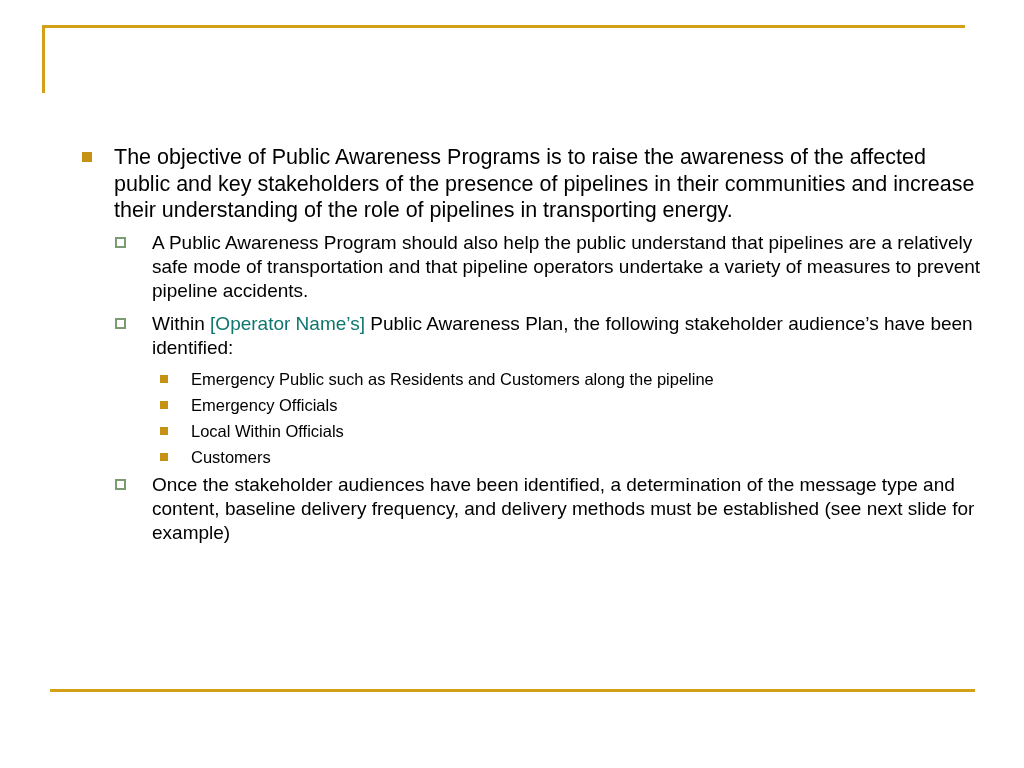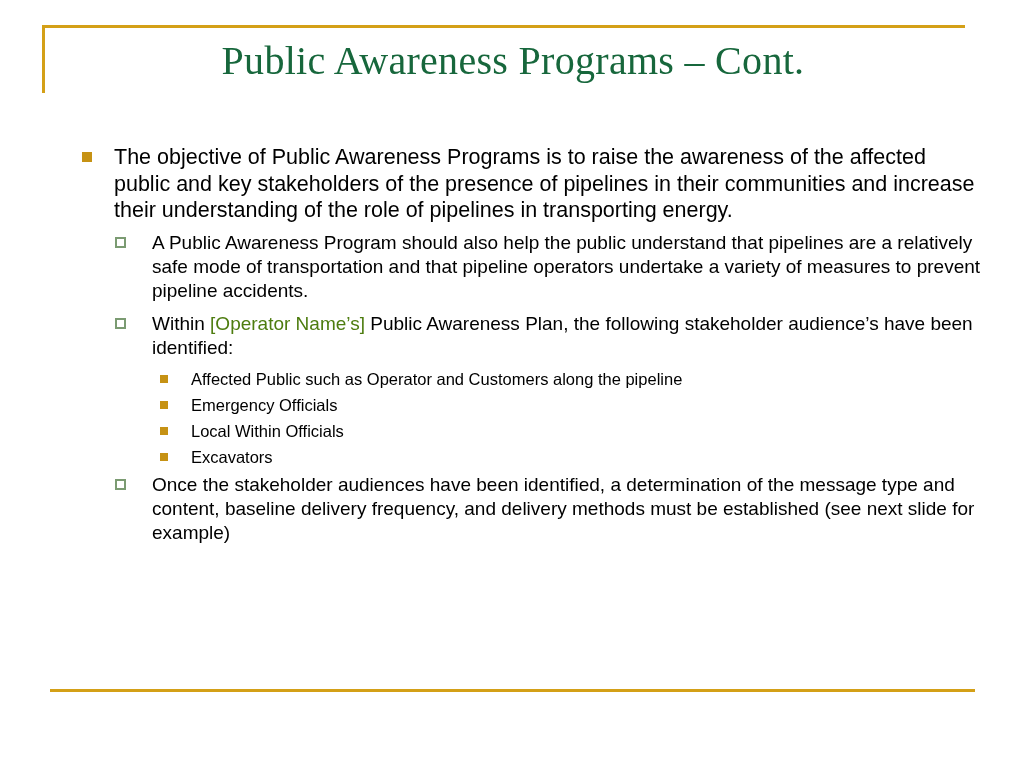--- a/index.html
+++ b/index.html
@@ -129,34 +129,33 @@
     left: 144px;
     top: 6px;
     width: 8px;
     height: 8px;
     background: #c69214;
     display: block;
   }
 
   .lvl3-group { margin-top: 5px; margin-bottom: 6px; }
 
-  .blue { color: #4d7c0f; }
+  .blue { color: #0f766e; }
 
   .spacer-1 { height: 3px; }
 </style>
 </head>
 <body>
 
 <div class="slide">
 
   <div class="rule-top"></div>
   <div class="rule-left"></div>
   <div class="rule-bottom"></div>
 
-  <div class="title">Public Awareness Programs – Cont.</div>
 
   <div class="body-area">
 
     <div class="bullet-row lvl1">
       <span class="mk"></span>
       <span>The objective of Public Awareness Programs is to raise the awareness of the affected public and key stakeholders of the presence of pipelines in their communities and increase their understanding of the role of pipelines in transporting energy.</span>
     </div>
 
     <div class="spacer-1"></div>
 
@@ -170,33 +169,33 @@
     </div>
 
     <div class="bullet-row lvl2">
       <span class="mk"></span>
       <span>Within </span><span class="blue">[Operator Name’s]</span><span> Public Awareness Plan, the following stakeholder audience’s have been identified:</span>
     </div>
 
     <div class="lvl3-group">
       <div class="bullet-row lvl3">
         <span class="mk"></span>
-        <span>Affected Public such as Operator and Customers along the pipeline</span>
+        <span>Emergency Public such as Residents and Customers along the pipeline</span>
       </div>
       <div class="bullet-row lvl3">
         <span class="mk"></span>
         <span>Emergency Officials</span>
       </div>
       <div class="bullet-row lvl3">
         <span class="mk"></span>
         <span>Local Within Officials</span>
       </div>
       <div class="bullet-row lvl3">
         <span class="mk"></span>
-        <span>Excavators</span>
+        <span>Customers</span>
       </div>
     </div>
 
     <div class="bullet-row lvl2">
       <span class="mk"></span>
       <span>Once the stakeholder audiences have been identified, a determination of the message type and content, baseline delivery frequency, and delivery methods must be established (see next slide for example)</span>
     </div>
 
   </div>
 </div>

